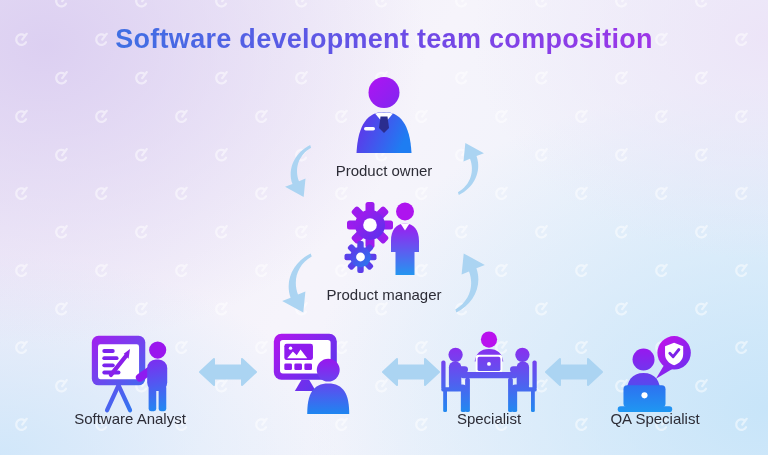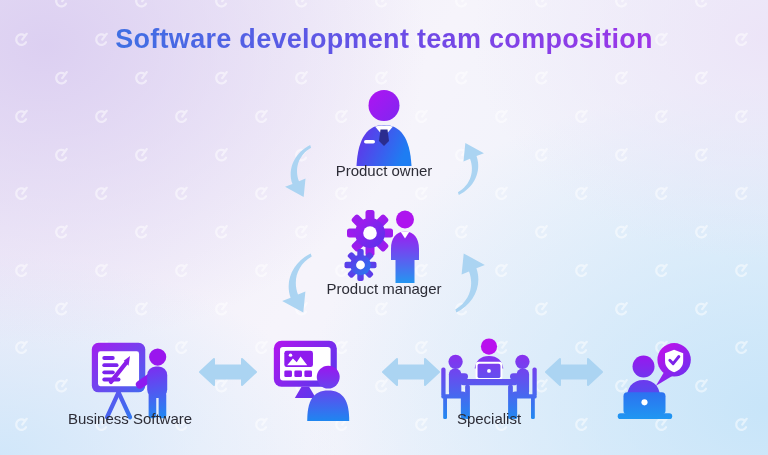--- a/index.html
+++ b/index.html
@@ -13,21 +13,21 @@
       radial-gradient(80% 80% at 0% 100%, rgba(205,230,250,.9) 0%, rgba(205,230,250,0) 55%),
       linear-gradient(120deg,#efeaf8 0%,#f6f4fb 45%,#e8f2fb 100%);
   }
   #pattern-layer{position:absolute;left:0;top:0;opacity:.5;pointer-events:none;}
   .title{
     position:absolute;top:24px;left:0;width:100%;margin:0;text-align:center;
     font-size:27px;font-weight:600;letter-spacing:.3px;
     background:linear-gradient(90deg,#2E7EE2 0%,#6A4DE6 52%,#B42AE9 100%);
     -webkit-background-clip:text;background-clip:text;color:transparent;
   }
-  .node{position:absolute;display:flex;flex-direction:column;align-items:center;justify-content:center;}
+  .node{position:absolute;display:flex;flex-direction:column;align-items:center;}
   .node .label{
     position:absolute;bottom:0;width:100%;text-align:center;
     font-size:15px;font-weight:500;color:#2C2C36;line-height:18px;white-space:nowrap;
   }
   .node svg.icon{display:block;}
   .curve,.harrow{position:absolute;}
 </style>
 </head>
 <body>
 
@@ -203,21 +203,21 @@
       </defs>
       <circle cx="33" cy="16.5" r="15.5" fill="url(#poH)"></circle>
       <path d="M33 36 C17 36 7 48 5.5 77 L60.5 77 C59 48 49 36 33 36 Z" fill="url(#poB)"></path>
       <path d="M24 37.5 L33 48 L42 37.5 C38.5 36 27.5 36 24 37.5 Z" fill="#ffffff"></path>
       <path d="M29.5 40.5 L36.5 40.5 L38 52 L33 57 L28 52 Z" fill="#2B2D8F"></path>
       <rect x="13" y="51" width="11" height="3.6" rx="1.8" fill="#ffffff"></rect>
     </svg>
     <div class="label">Product owner</div>
   </div>
 
-  <div class="node" style="left:314px;top:194px;width:140px;height:104px">
+  <div class="node" style="left:314px;top:200px;width:140px;height:104px">
     <svg class="icon" width="80" height="76" viewBox="0 0 80 76">
       <defs>
         <linearGradient id="pmG1" gradientUnits="userSpaceOnUse" x1="-20" y1="-20" x2="20" y2="20">
           <stop offset="0" stop-color="#BB12EE"></stop>
             <stop offset="1" stop-color="#4338EC"></stop>
         </linearGradient>
         <linearGradient id="pmG2" gradientUnits="userSpaceOnUse" x1="-12" y1="-12" x2="12" y2="12">
           <stop offset="0" stop-color="#6A2BE8"></stop>
             <stop offset="1" stop-color="#1E86F0"></stop>
         </linearGradient>
@@ -284,21 +284,21 @@
         <path d="M36 58 L48 84"></path>
       </g>
       <circle cx="77" cy="21" r="9" fill="#9A16EE"></circle>
       <g fill="url(#gBAp)">
         <rect x="-21" y="-4" width="23" height="8.5" rx="4.2" transform="translate(72 40) rotate(-35)"></rect>
         <rect x="66" y="31" width="21" height="33" rx="9"></rect>
         <rect x="67.5" y="58" width="8" height="27" rx="2.5"></rect>
         <rect x="78" y="58" width="8" height="27" rx="2.5"></rect>
       </g>
     </svg>
-    <div class="label">Business Software</div>
+    <div class="label">Software Analyst</div>
   </div>
 
   <div class="node" style="left:232px;top:330px;width:160px;height:98px">
     <svg class="icon" width="88" height="84" viewBox="0 0 92 88">
       <defs>
         <linearGradient id="gUX" gradientUnits="userSpaceOnUse" x1="0" y1="0" x2="80" y2="70">
           <stop offset="0" stop-color="#BB10EE"></stop>
             <stop offset="1" stop-color="#3E44EC"></stop>
         </linearGradient>
         <linearGradient id="gUXp" gradientUnits="userSpaceOnUse" x1="63" y1="30" x2="63" y2="88">
@@ -372,20 +372,21 @@
       <circle cx="66" cy="26" r="17.5" fill="url(#gQB)"></circle>
       <path d="M56 38 L47 53 L64 43 Z" fill="url(#gQB)"></path>
       <path d="M66 15.5 L75.5 19 L75.5 27 C75.5 33.5 71.5 37 66 39 C60.5 37 56.5 33.5 56.5 27 L56.5 19 Z" fill="#ffffff"></path>
       <path d="M61.5 26.5 L65 30 L71 22.5" stroke="#7C22E8" stroke-width="3" fill="none" stroke-linecap="round" stroke-linejoin="round"></path>
       <circle cx="34" cy="33" r="11.5" fill="url(#gQA)"></circle>
       <path d="M34 47 C22 47 16 55 16 70 L52 70 C52 55 46 47 34 47 Z" fill="url(#gQA)"></path>
       <rect x="13" y="60" width="44" height="23" rx="4" fill="url(#gQAl)"></rect>
       <circle cx="35" cy="70.5" r="3.2" fill="#ffffff"></circle>
       <rect x="7" y="82" width="57" height="6" rx="3" fill="url(#gQAl)"></rect>
     </svg>
+    <div class="label">QA Specialist</div>
   </div>
 
   <svg class="harrow" style="left:199px;top:357px" width="58" height="30" viewBox="0 0 58 30">
     <polygon points="15,8.5 15,2 1,15 15,28 15,21.5 43,21.5 43,28 57,15 43,2 43,8.5" fill="#ABD4F2" stroke="#ABD4F2" stroke-width="2" stroke-linejoin="round"></polygon>
   </svg>
   <svg class="harrow" style="left:382px;top:357px" width="58" height="30" viewBox="0 0 58 30">
     <polygon points="15,8.5 15,2 1,15 15,28 15,21.5 43,21.5 43,28 57,15 43,2 43,8.5" fill="#ABD4F2" stroke="#ABD4F2" stroke-width="2" stroke-linejoin="round"></polygon>
   </svg>
   <svg class="harrow" style="left:545px;top:357px" width="58" height="30" viewBox="0 0 58 30">
     <polygon points="15,8.5 15,2 1,15 15,28 15,21.5 43,21.5 43,28 57,15 43,2 43,8.5" fill="#ABD4F2" stroke="#ABD4F2" stroke-width="2" stroke-linejoin="round"></polygon>

